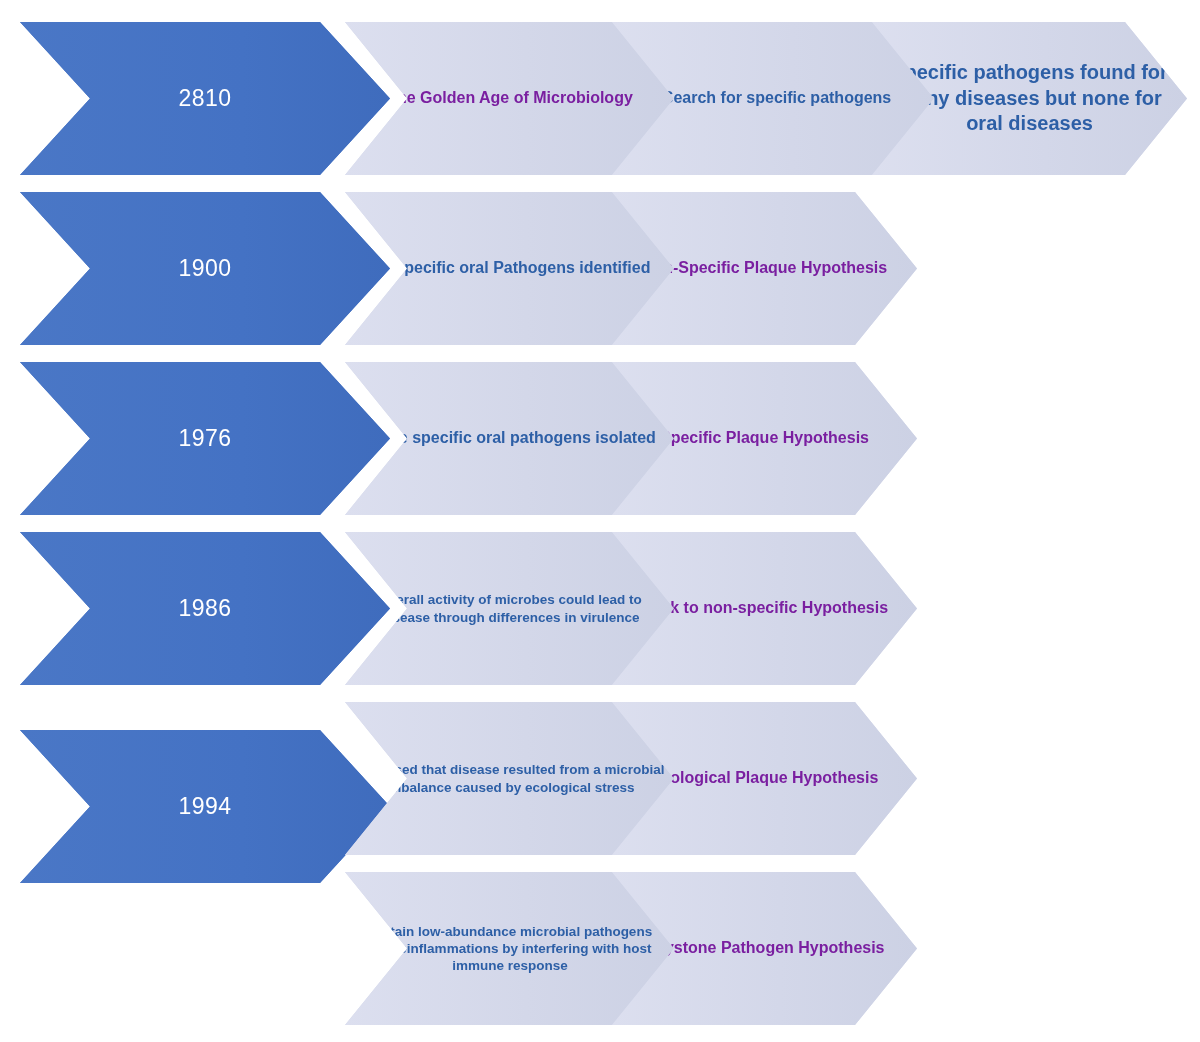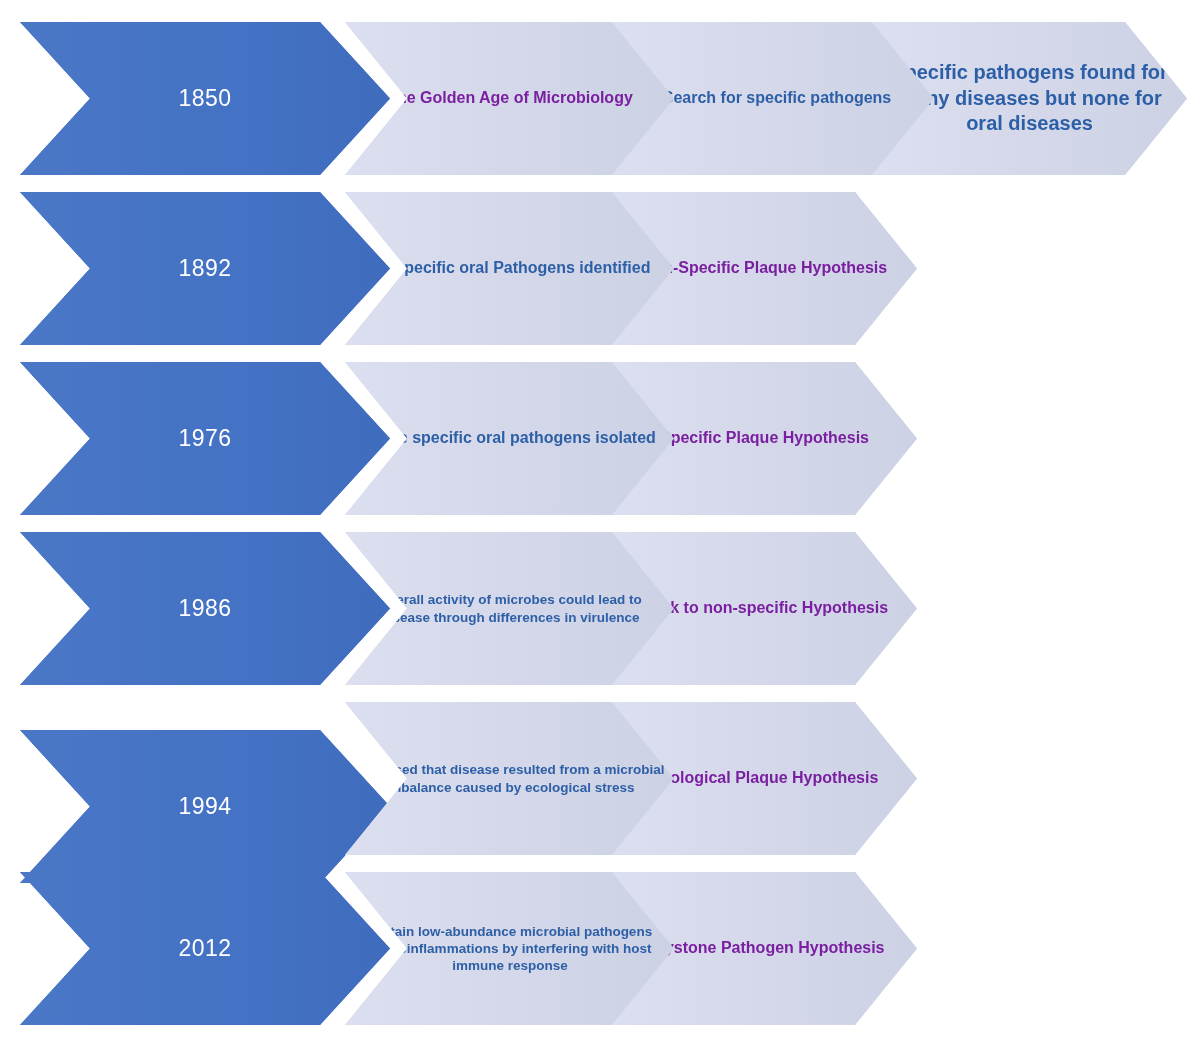--- a/index.html
+++ b/index.html
@@ -73,21 +73,21 @@
   .fs-md { font-size: 16px; }
   .fs-sm { font-size: 13.5px; }
 </style>
 </head>
 <body>
 
 <div id="timeline">
     <div class="row" style="top: 22px;">
       <div class="chev chev-year" style="left: 20px; width: 370px;">
         <div class="chev-inner">
-          <div class="year-text">1850</div>
+          <div class="year-text">2810</div>
         </div>
       </div>
       <div class="chev chev-step" style="left: 345px; width: 330px;">
         <div class="chev-inner">
           <div class="txt-purple fs-md">The Golden Age of Microbiology</div>
         </div>
       </div>
       <div class="chev chev-step" style="left: 612px; width: 330px;">
         <div class="chev-inner">
           <div class="txt-blue fs-md">Search for specific pathogens</div>
@@ -95,21 +95,21 @@
       </div>
       <div class="chev chev-step" style="left: 872px; width: 315px;">
         <div class="chev-inner">
           <div class="txt-blue fs-lg">Specific pathogens found for many diseases but none for oral diseases</div>
         </div>
       </div>
     </div>
     <div class="row" style="top: 192px;">
       <div class="chev chev-year" style="left: 20px; width: 370px;">
         <div class="chev-inner">
-          <div class="year-text">1892</div>
+          <div class="year-text">1900</div>
         </div>
       </div>
       <div class="chev chev-step" style="left: 345px; width: 330px;">
         <div class="chev-inner">
           <div class="txt-blue fs-md">No specific oral Pathogens identified</div>
         </div>
       </div>
       <div class="chev chev-step" style="left: 612px; width: 305px;">
         <div class="chev-inner">
           <div class="txt-purple fs-md">Non-Specific Plaque Hypothesis</div>
@@ -161,25 +161,20 @@
           <div class="txt-blue fs-sm">Proposed that disease resulted from a microbial imbalance caused by ecological stress</div>
         </div>
       </div>
       <div class="chev chev-step" style="left: 612px; width: 305px;">
         <div class="chev-inner">
           <div class="txt-purple fs-md">Ecological Plaque Hypothesis</div>
         </div>
       </div>
     </div>
     <div class="row" style="top: 872px;">
-      <div class="chev chev-year" style="left: 20px; width: 370px;">
-        <div class="chev-inner">
-          <div class="year-text">2012</div>
-        </div>
-      </div>
       <div class="chev chev-step" style="left: 345px; width: 330px;">
         <div class="chev-inner">
           <div class="txt-blue fs-sm">Certain low-abundance microbial pathogens causeinflammations by interfering with host immune response</div>
         </div>
       </div>
       <div class="chev chev-step" style="left: 612px; width: 305px;">
         <div class="chev-inner">
           <div class="txt-purple fs-md">Keystone Pathogen Hypothesis</div>
         </div>
       </div>

